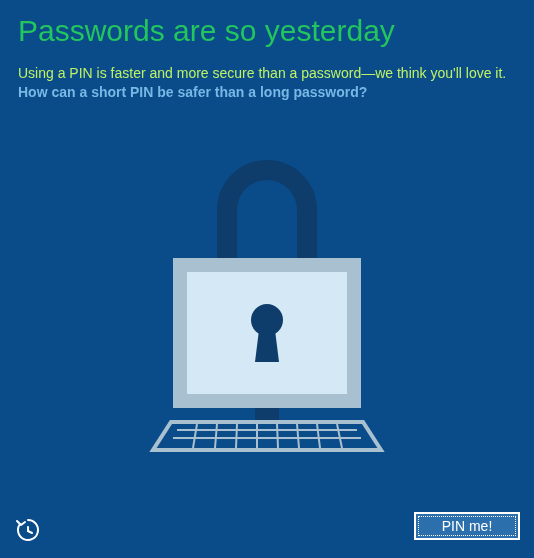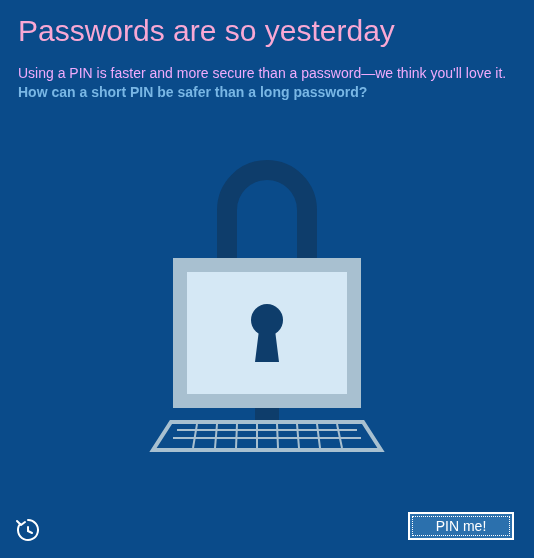--- a/index.html
+++ b/index.html
@@ -13,27 +13,27 @@
       background: #0a4b8a;
       font-family: "Segoe UI", Arial, sans-serif;
       color: #ffffff;
       position: relative;
       overflow: hidden;
     }
     .page-title {
       font-size: 30px;
       font-weight: 300;
       padding: 14px 18px 8px 18px;
-      color: #f9a8d4;
+      color: #22c55e;
     }
     .description {
       font-size: 14px;
       font-weight: 400;
       padding: 8px 18px 0 18px;
-      color: #f0abfc;
+      color: #bef264;
       line-height: 1.35;
     }
     .help-link {
       font-size: 14px;
       font-weight: 700;
       padding: 0 18px 0 18px;
       color: #79b7e5;
       cursor: pointer;
       display: inline-block;
       line-height: 1.35;
@@ -56,21 +56,21 @@
       bottom: 14px;
       width: 28px;
       height: 28px;
       cursor: pointer;
       display: flex;
       align-items: center;
       justify-content: center;
     }
     .primary-btn {
       position: absolute;
-      right: 20px;
+      right: 14px;
       bottom: 18px;
       width: 106px;
       height: 28px;
       background: #2b70ad;
       border: 2px solid #ffffff;
       outline: 1px dotted #ffffff;
       outline-offset: -5px;
       color: #ffffff;
       font-family: inherit;
       font-size: 14px;

